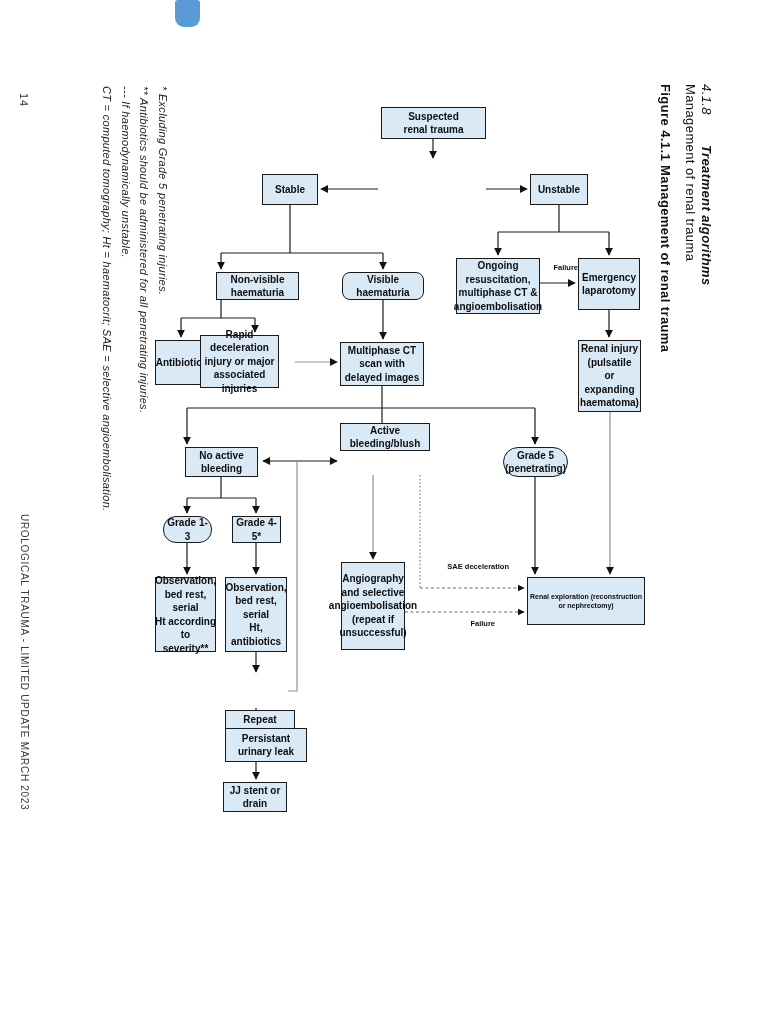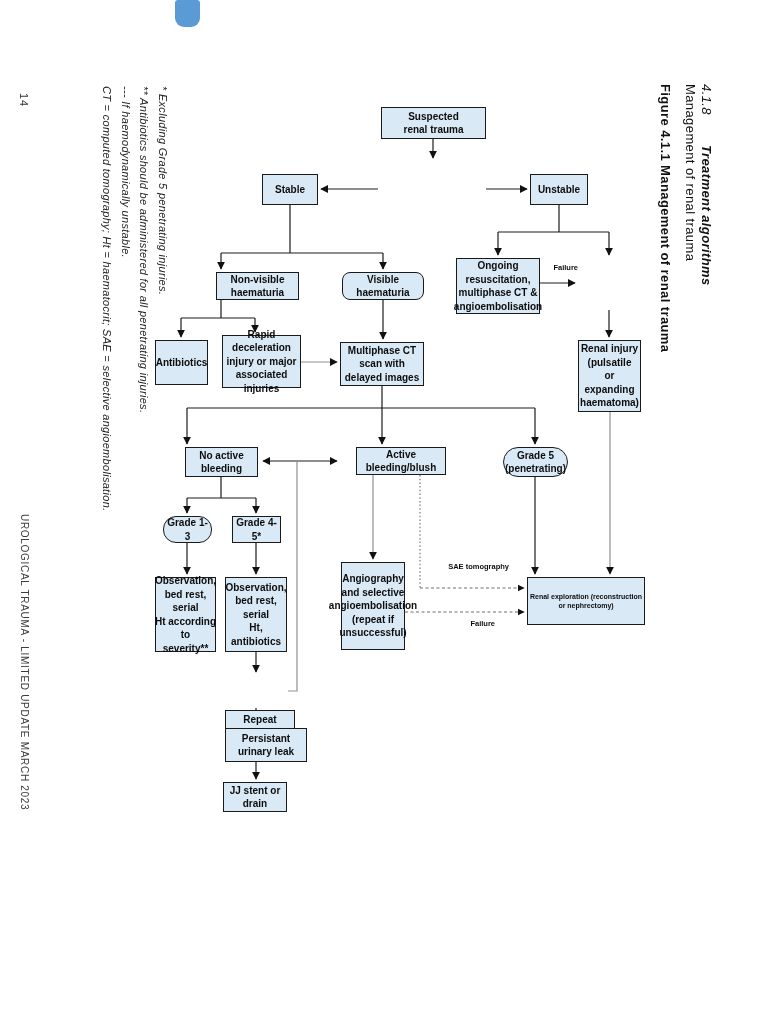--- a/index.html
+++ b/index.html
@@ -107,32 +107,34 @@
 
   <div class="node bold" style="left:381px;top:107px;width:105px;height:32px;">Suspected
 renal trauma</div>
   <div class="node" style="left:262px;top:174px;width:56px;height:31px;">Stable</div>
   <div class="node" style="left:530px;top:174px;width:58px;height:31px;">Unstable</div>
   <div class="node" style="left:180px;top:272px;width:83px;height:28px;margin-left:36px;">Non-visible haematuria</div>
   <div class="node" style="left:342px;top:272px;width:82px;height:28px;border-radius:8px;">Visible haematuria</div>
   <div class="node" style="left:456px;top:258px;width:84px;height:56px;">Ongoing resuscitation,
 multiphase CT &amp;
 angioembolisation</div>
+  <div class="node" style="left:578px;top:258px;width:62px;height:52px;">Emergency
+laparotomy</div>
   <div class="node" style="left:155px;top:340px;width:53px;height:45px;">Antibiotics</div>
-  <div class="node" style="left:222px;top:335px;width:79px;height:53px;">Rapid deceleration
+  <div class="node" style="left:200px;top:335px;width:79px;height:53px;">Rapid deceleration
 injury or major
 associated injuries</div>
   <div class="node" style="left:340px;top:342px;width:84px;height:44px;">Multiphase CT scan with
 delayed images</div>
   <div class="node" style="left:578px;top:340px;width:63px;height:72px;">Renal injury
 (pulsatile
 or expanding
 haematoma)</div>
   <div class="node" style="left:185px;top:447px;width:73px;height:30px;">No active bleeding</div>
-  <div class="node" style="left:340px;top:447px;width:90px;height:28px;margin-left:16px;">Active bleeding/blush</div>
+  <div class="node" style="left:340px;top:423px;width:90px;height:28px;">Active bleeding/blush</div>
   <div class="node" style="left:503px;top:447px;width:65px;height:30px;border-radius:15px;">Grade 5
 (penetrating)</div>
   <div class="node" style="left:163px;top:516px;width:49px;height:27px;border-radius:13px;">Grade 1-3</div>
   <div class="node" style="left:232px;top:516px;width:49px;height:27px;">Grade 4-5*</div>
   <div class="node" style="left:155px;top:577px;width:61px;height:75px;">Observation,
 bed rest, serial
 Ht according to
 severity**</div>
   <div class="node" style="left:225px;top:577px;width:62px;height:75px;">Observation,
 bed rest, serial
@@ -142,16 +144,16 @@
 angioembolisation
 (repeat if
 unsuccessful)</div>
   <div class="node fs7" style="left:527px;top:577px;width:118px;height:48px;">Renal exploration (reconstruction or nephrectomy)</div>
   <div class="node" style="left:225px;top:675px;width:70px;height:33px;margin-top:35px;">Repeat Imaging</div>
   <div class="node" style="left:225px;top:728px;width:82px;height:34px;">Persistant
 urinary leak</div>
   <div class="node" style="left:223px;top:782px;width:64px;height:30px;">JJ stent or drain</div>
 
   <div class="elabel" style="left:540px;top:263px;width:38px;">Failure</div>
-  <div class="elabel" style="left:437px;top:562px;width:72px;">SAE tomography</div>
+  <div class="elabel" style="left:437px;top:562px;width:72px;">SAE deceleration</div>
   <div class="elabel" style="left:445px;top:619px;width:50px;">Failure</div>
 
 </div>
 
 </body></html>

